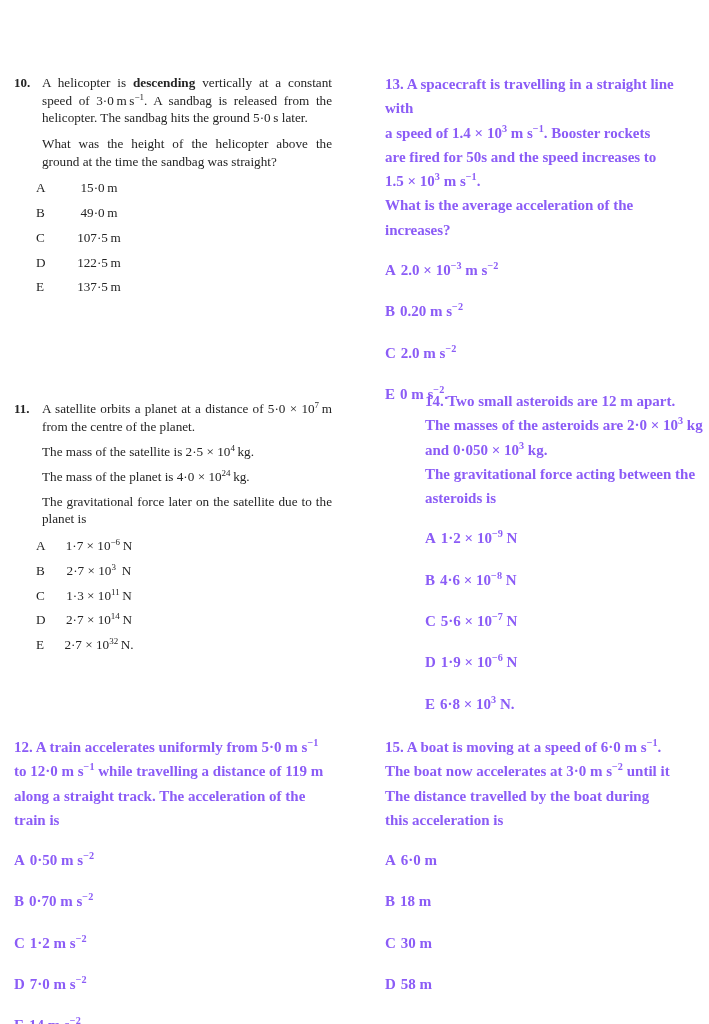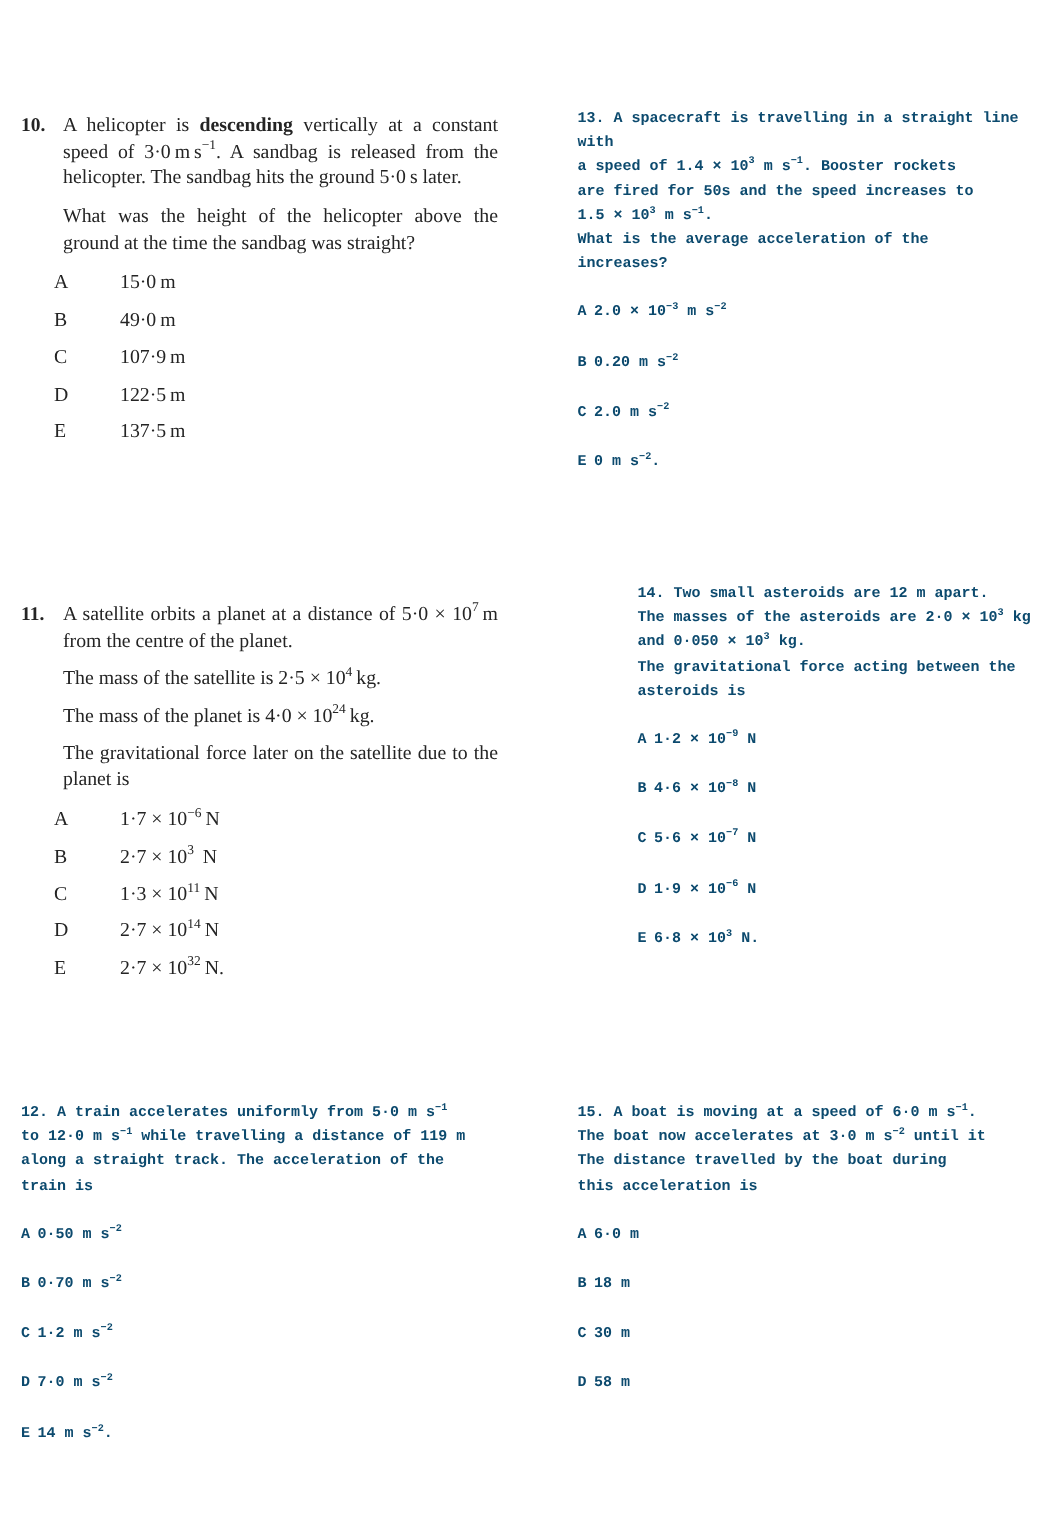--- a/index.html
+++ b/index.html
@@ -59,30 +59,29 @@
     margin-bottom: 7px;
     font-size: 13.2px;
   }
   .serif .opt .lt {
     width: 26px;
     flex: 0 0 26px;
   }
   .serif .opt .vl {
     display: block;
     min-width: 74px;
-    text-align: left;
-    margin-left: 18px;
+    text-align: center;
   }
 
   
   .sans {
-    font-family: Liberation Mono, monospace;
-    font-size: 10px;
+    font-family: Liberation Serif, serif;
+    font-size: 15px;
     line-height: 1.62;
-    color: #0c4a6e;
+    color: #8b5cf6;
     font-weight: 600;
   }
   .sans .qline { margin: 0; }
   .sans .opts { margin-top: 16px; }
   .sans .opt {
     margin-bottom: 17px;
     font-weight: 600;
     white-space: nowrap;
   }
   .sans .opt:last-child { margin-bottom: 0; }
@@ -111,21 +110,21 @@
         <div class="opt">
           <span class="lt">A</span>
           <span class="vl">15·0 m</span>
         </div>
         <div class="opt">
           <span class="lt">B</span>
           <span class="vl">49·0 m</span>
         </div>
         <div class="opt">
           <span class="lt">C</span>
-          <span class="vl">107·9 m</span>
+          <span class="vl">107·5 m</span>
         </div>
         <div class="opt">
           <span class="lt">D</span>
           <span class="vl">122·5 m</span>
         </div>
         <div class="opt">
           <span class="lt">E</span>
           <span class="vl">137·5 m</span>
         </div>
       </div>

